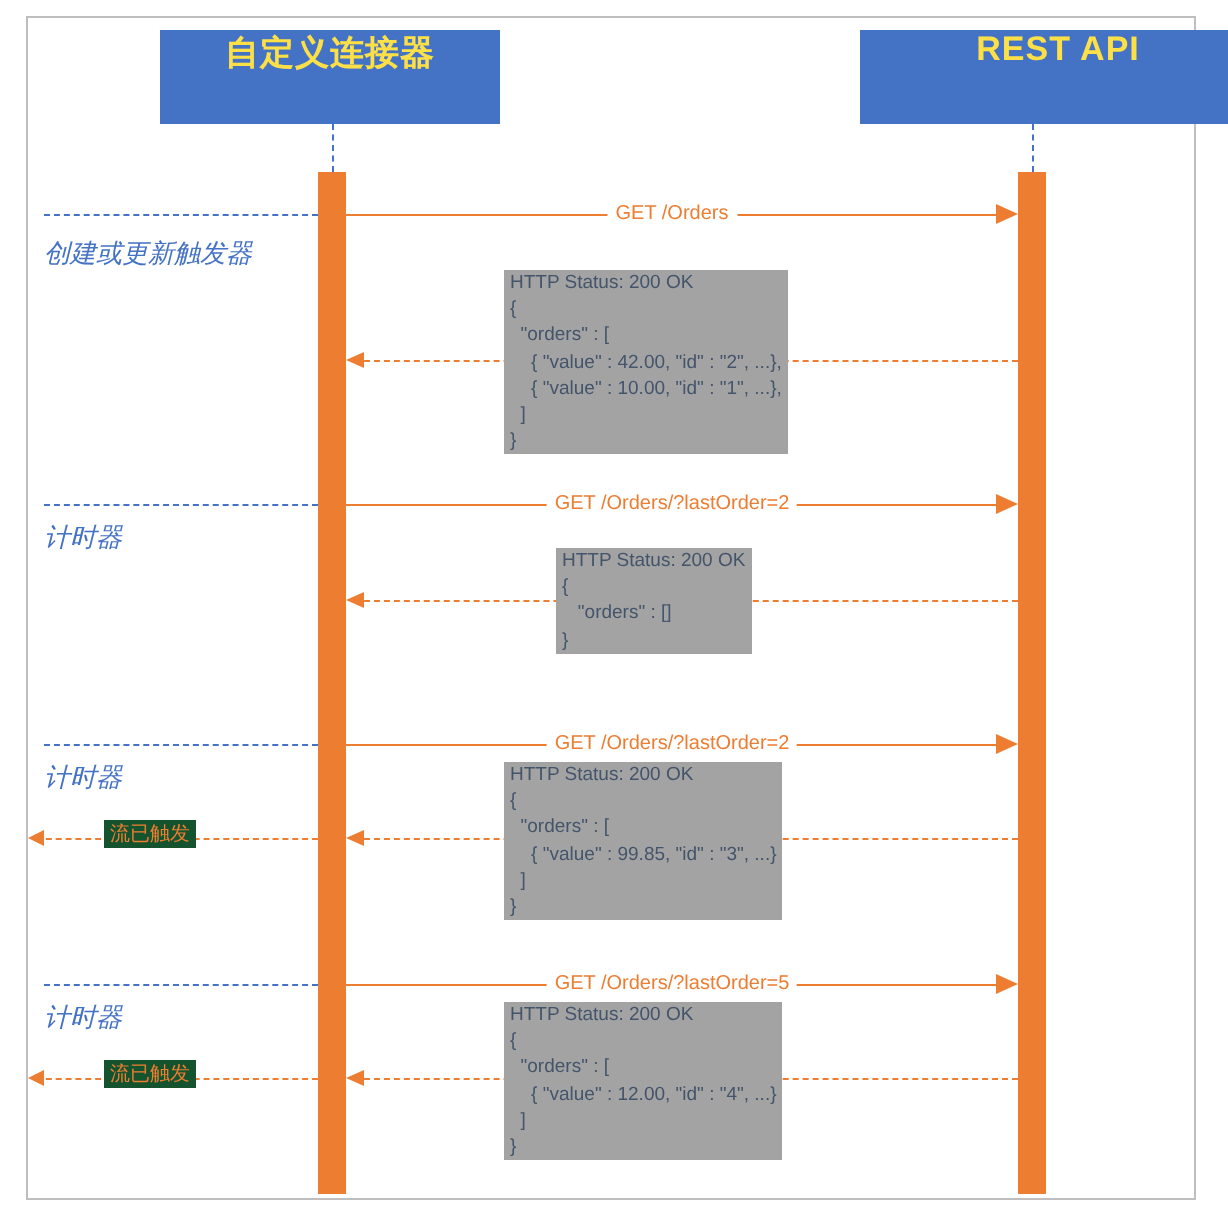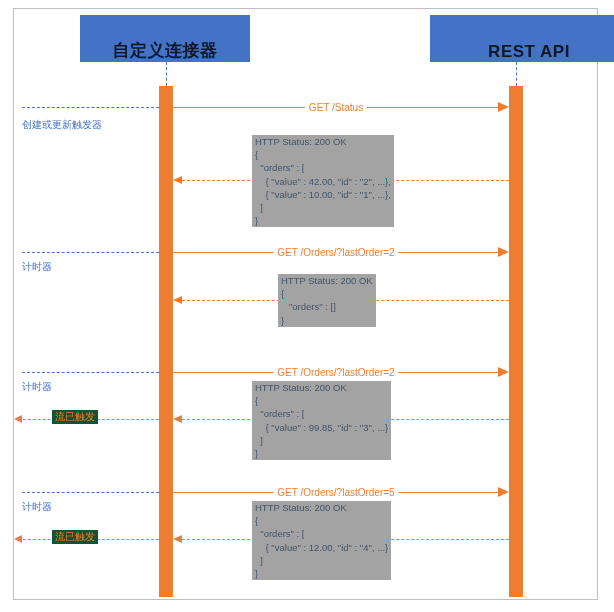--- a/index.html
+++ b/index.html
@@ -24,23 +24,23 @@
     border: 1px solid #bfbfbf;
     background: #ffffff;
     box-sizing: border-box;
   }
 
   
   .actor-box {
     position: absolute;
     height: 47px;
     background: #4472c4;
-    color: #0f172a;
+    color: #fde047;
     display: flex;
-    align-items: flex-end;
+    align-items: flex-start;
     justify-content: center;
     font-size: 17px;
     font-weight: bold;
     letter-spacing: 0.5px;
     box-sizing: border-box;
   }
   #actor-left  { left: 80px;  top: 15px; width: 170px; }
   #actor-right { left: 430px; top: 15px; width: 198px; }
 
   
@@ -68,22 +68,23 @@
     position: absolute;
     left: 22px;
     width: 137px;
     height: 0;
     border-top: 1px dashed #4472c4;
   }
   .ext-label {
     position: absolute;
     left: 22px;
     color: #4472c4;
-    font-size: 10px;
+    font-size: 13px;
     white-space: nowrap;
+    font-style: italic;
   }
 
   
   .ret-ext-line {
     position: absolute;
     left: 18px;
     width: 141px;
     height: 0;
     border-top: 1px dashed #ed7d31;
   }
@@ -177,21 +178,21 @@
   <div class="lifeline-stub" id="lifeline-stub-right"></div>
 
   <div class="activation" id="activation-left"></div>
   <div class="activation" id="activation-right"></div>
 
   <div class="ext-line" style="top:107px;"></div>
   <div class="ext-label" style="top:118px;">创建或更新触发器</div>
 
   <div class="req-line" style="top:107px;"></div>
   <div class="req-arrow" style="top:102px;"></div>
-  <div class="req-label" style="left:336px; top:107px;">GET /Status</div>
+  <div class="req-label" style="left:336px; top:107px;">GET /Orders</div>
 
   <div class="res-line" style="top:180px;"></div>
   <div class="res-arrow" style="top:176px;"></div>
   <div class="payload" style="left:252px; top:135px;">HTTP Status: 200 OK
 {
   "orders" : [
     { "value" : 42.00, "id" : "2", ...},
     { "value" : 10.00, "id" : "1", ...},
   ]
 }</div>

